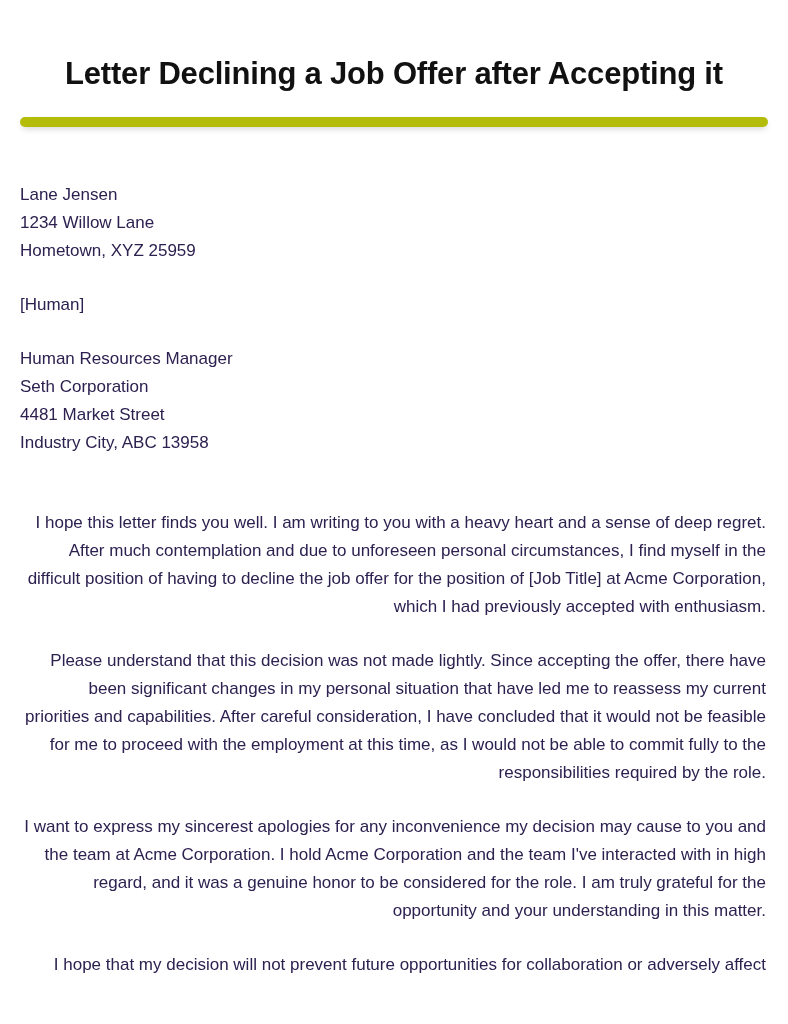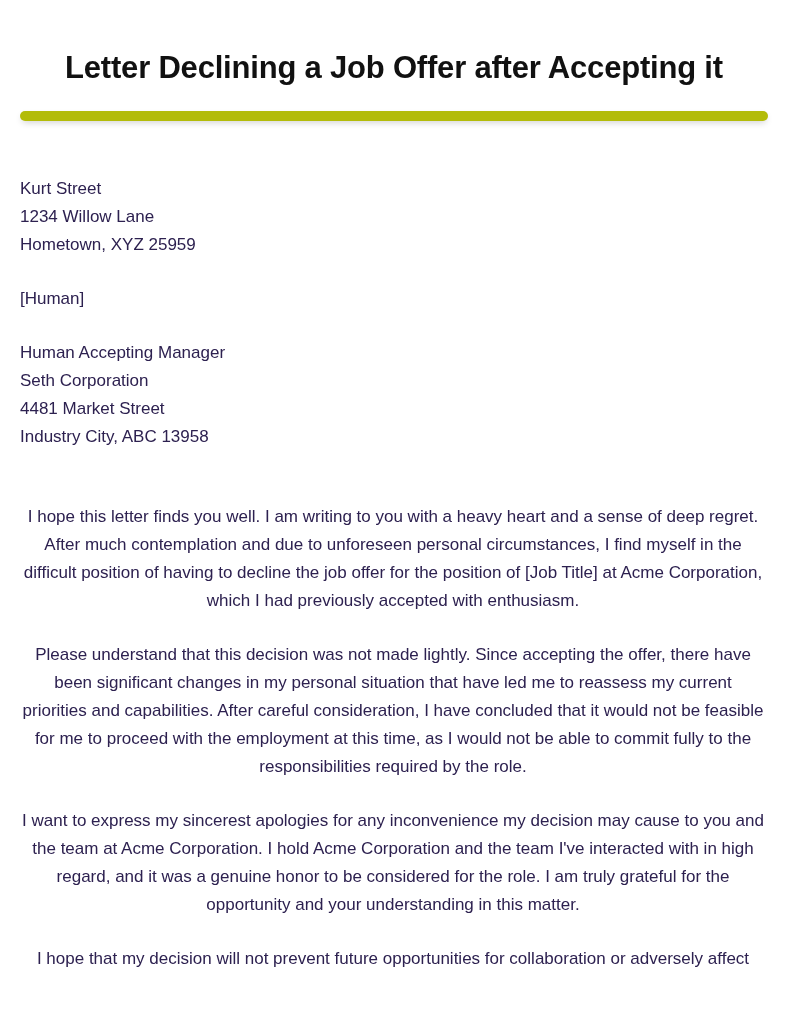--- a/index.html
+++ b/index.html
@@ -18,21 +18,21 @@
   .page {
     width: 788px;
     min-height: 1024px;
     background: #ffffff;
     position: relative;
     box-sizing: border-box;
   }
 
   
   .doc-title {
-    margin: 3px;
+    margin: 9px;
     padding: 44px 30px 0 30px;
     text-align: center;
     font-size: 31px;
     line-height: 42px;
     font-weight: 700;
     letter-spacing: -0.2px;
     color: #111111;
     font-family: "Liberation Sans", sans-serif;
   }
 
@@ -72,54 +72,54 @@
     padding: 0;
     white-space: pre;
   }
 
   .spacer-26 { height: 26px; }
   .spacer-first { height: 54px; }
 
   .para {
     margin: 0;
     padding: 0;
-    text-align: center;
+    text-align: right;
   }
 </style>
 </head>
 <body>
 
 <div class="page">
 
   <h1 class="doc-title">Letter Declining a Job Offer after Accepting it</h1>
 
   <div class="divider-wrap">
     <div class="divider-bar"></div>
   </div>
 
   <div class="letter">
 
     <div class="spacer-first"></div>
 
     <div class="block">
-      <p class="addr-line">Kurt Street</p>
+      <p class="addr-line">Lane Jensen</p>
       <p class="addr-line">1234 Willow Lane</p>
       <p class="addr-line">Hometown, XYZ 25959</p>
     </div>
 
     <div class="spacer-26"></div>
 
     <div class="block">
       <p class="addr-line">[Human]</p>
     </div>
 
     <div class="spacer-26"></div>
 
     <div class="block">
-      <p class="addr-line">Human Accepting Manager</p>
+      <p class="addr-line">Human Resources Manager</p>
       <p class="addr-line">Seth Corporation</p>
       <p class="addr-line">4481 Market Street</p>
       <p class="addr-line">Industry City, ABC 13958</p>
     </div>
 
     <div class="spacer-26"></div>
 
 
     <div class="spacer-26"></div>
 

